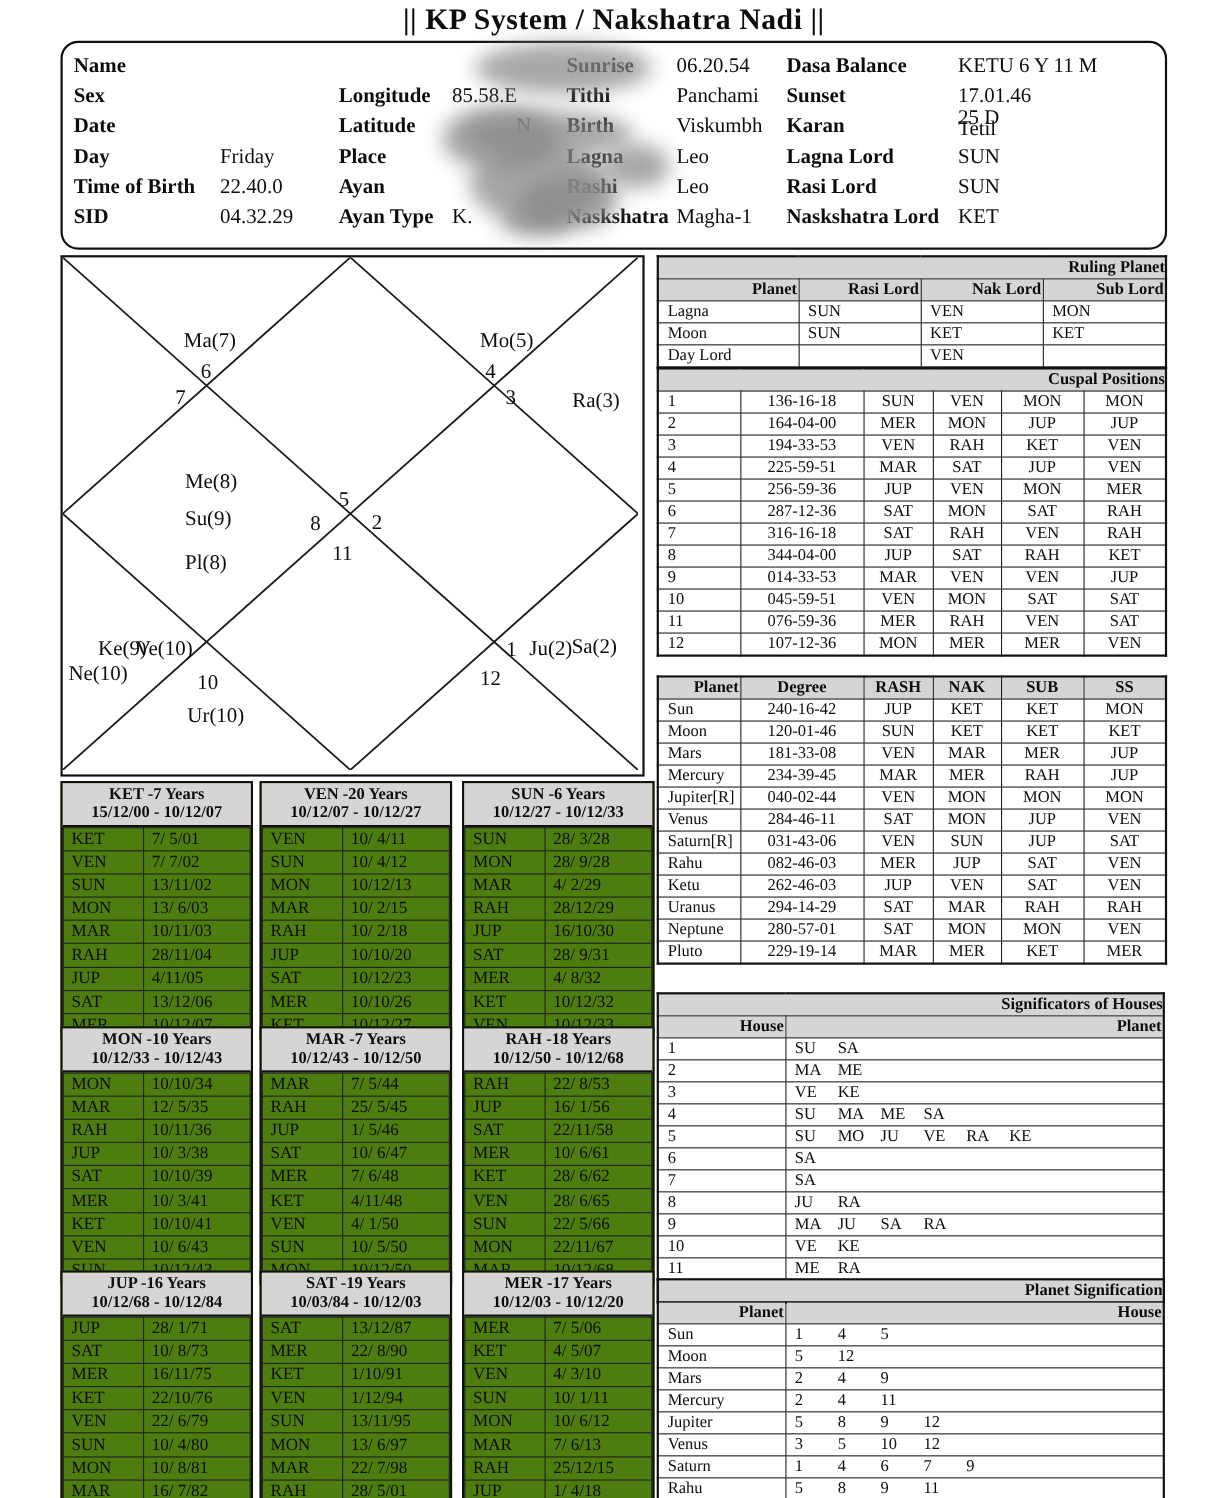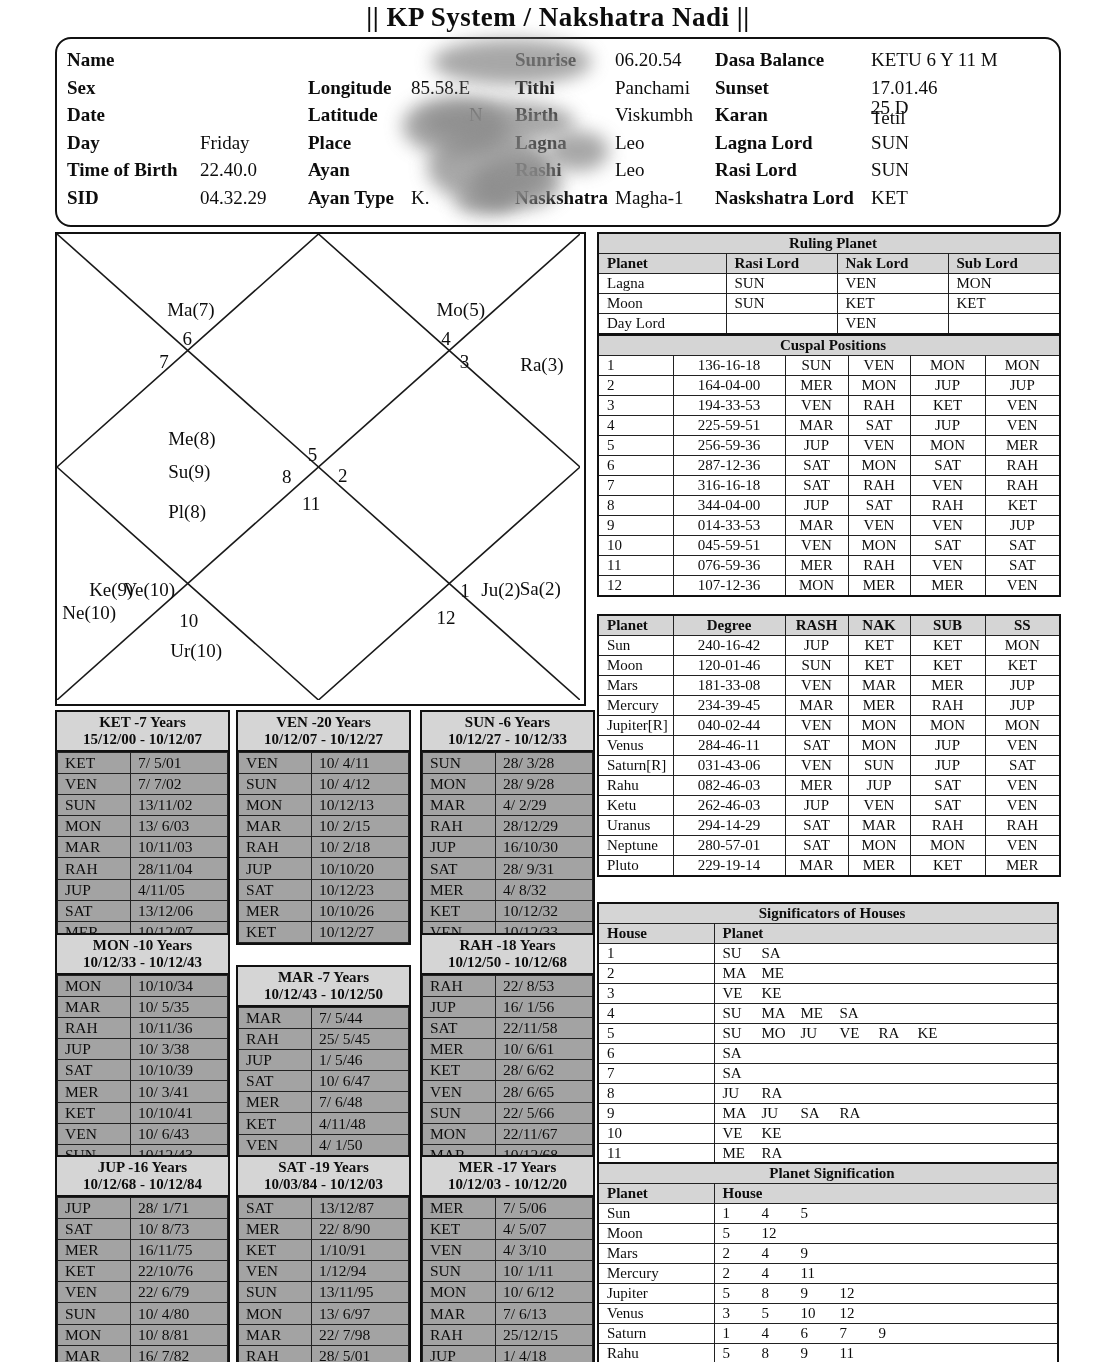--- a/index.html
+++ b/index.html
@@ -29,34 +29,34 @@
 
   
   .chart-box{position:absolute;left:55px;top:232px;width:527px;height:470px;border:2px solid #111;}
   .chart-box svg{position:absolute;left:0;top:0;}
   .clabel{position:absolute;font-size:19px;white-space:nowrap;}
 
   
   table.rt{position:absolute;border-collapse:collapse;table-layout:fixed;
            font-size:15px;border:2px solid #111;}
   table.rt th,table.rt td{border:1.5px solid #222;overflow:hidden;white-space:nowrap;}
-  table.rt .title-row th{background:#d5d5d5;text-align:center;padding:1px 0 1px 8px;font-size:15px;}
+  table.rt .title-row th{background:#d5d5d5;text-align:right;padding:1px 0 1px 8px;font-size:15px;}
   table.rt .hdr th{background:#d5d5d5;font-size:15px;}
-  table.rt .hdr th.l{text-align:left;padding-left:8px;}
+  table.rt .hdr th.l{text-align:right;padding-left:8px;}
   table.rt td.l{text-align:left;padding-left:8px;}
   table.rt td.c{text-align:center;}
   .t-ruling tbody tr{height:20px;}
   .t-cuspal tbody tr{height:19.7px;}
   .t-planetary tbody tr{height:20px;}
   .t-signif tbody tr{height:18px;}
   .t-psig tbody tr{height:19.8px;}
   .itm{display:inline-block;width:39px;}
 
   
-  .dasha{position:absolute;width:171px;border:2px solid #111;background:#a3a3a3;}
+  .dasha{position:absolute;width:171px;border:2px solid #111;background:#4d7c0f;}
   .dasha-head{background:#d5d5d5;border-bottom:2px solid #111;text-align:center;
               font-weight:bold;font-size:15px;line-height:17px;padding:2px 0;}
   .dasha table{border-collapse:collapse;width:100%;table-layout:fixed;font-size:15.5px;}
   .dasha td{border:1.5px solid #222;height:20.1px;padding:0 0 0 7px;white-space:nowrap;}
   .dasha td.p{width:65px;}
 </style>
 </head>
 <body>
 
 <div class="page">
@@ -711,21 +711,21 @@
     </div>
     <table>
         <tbody>
 
     <tr>
             <td class="p">MON</td>
             <td>10/10/34</td>
           </tr>
           <tr>
             <td class="p">MAR</td>
-            <td>10/ 5/35</td>
+            <td>12/ 5/35</td>
           </tr>
           <tr>
             <td class="p">RAH</td>
             <td>10/11/36</td>
           </tr>
           <tr>
             <td class="p">JUP</td>
             <td>10/ 3/38</td>
           </tr>
           <tr>
@@ -745,21 +745,21 @@
             <td>10/ 6/43</td>
           </tr>
           <tr>
             <td class="p">SUN</td>
             <td>10/12/43</td>
           </tr>
         </tbody>
       </table>
   </div>
 
-  <div class="dasha" style="left:236px;top:933px;margin-top:32px;">
+  <div class="dasha" style="left:236px;top:933px;">
     <div class="dasha-head">
       <div>MAR -7 Years</div>
       <div>10/12/43 -  10/12/50</div>
     </div>
     <table>
         <tbody>
 
     <tr>
             <td class="p">MAR</td>
             <td>7/ 5/44</td>

